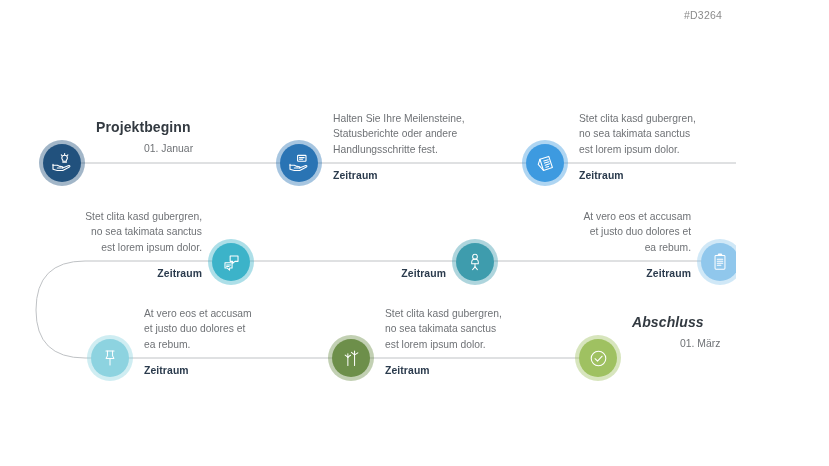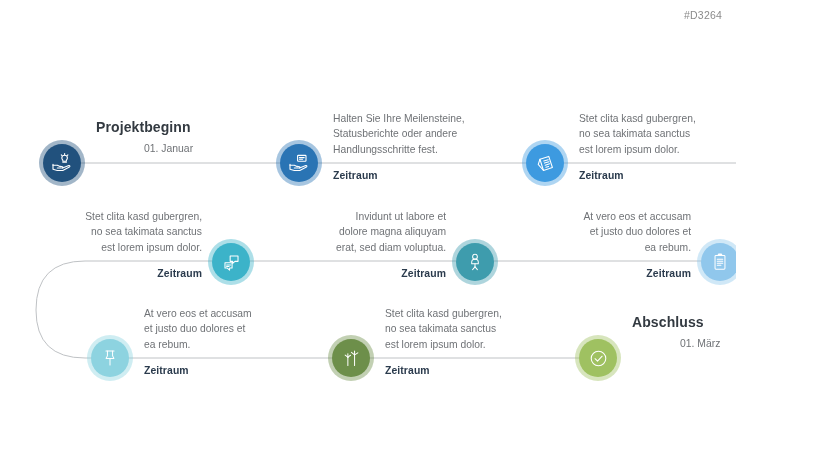--- a/index.html
+++ b/index.html
@@ -220,23 +220,20 @@
         <svg width="22" height="22" viewBox="0 0 24 24" fill="none" stroke="#ffffff" stroke-width="1.1" stroke-linecap="round" stroke-linejoin="round">
           <circle cx="12" cy="6.2" r="2.6"></circle>
           <path d="M8.4 12.2c0-2 1.6-3.2 3.6-3.2s3.6 1.2 3.6 3.2v1.6H8.4z"></path>
           <line x1="12" y1="13.8" x2="12" y2="17.4"></line>
           <line x1="12" y1="17.4" x2="9.4" y2="20.4"></line>
           <line x1="12" y1="17.4" x2="14.6" y2="20.4"></line>
         </svg>
       </span>
     </div>
   </div>
-  <div class="txt right" style="left:268px; top:209px; width:178px;">Invidunt ut labore et
-dolore magna aliquyam
-erat, sed diam voluptua.</div>
   <div class="period right" style="left:268px; top:268px; width:178px;">Zeitraum</div>
 
   <div class="node" style="left:697px; top:239px; width:46px; height:46px;">
     <div class="halo" style="background:#90c7ec;"></div>
     <div class="core" style="left:4px; top:4px; width:38px; height:38px; background:#90c7ec;">
       <span>
         <svg width="22" height="22" viewBox="0 0 24 24" fill="none" stroke="#ffffff" stroke-width="1.1" stroke-linecap="round" stroke-linejoin="round">
           <rect x="6.6" y="4.8" width="10.8" height="15" rx="1"></rect>
           <path d="M10.2 4.8V3.9h3.6v.9"></path>
           <rect x="10.2" y="3.2" width="3.6" height="1.8" rx="0.6"></rect>
@@ -296,16 +293,16 @@
     <div class="halo" style="background:#9fc161;"></div>
     <div class="core" style="left:4px; top:4px; width:38px; height:38px; background:#9fc161;">
       <span>
         <svg width="23" height="23" viewBox="0 0 24 24" fill="none" stroke="#ffffff" stroke-width="1.1" stroke-linecap="round" stroke-linejoin="round">
           <circle cx="12" cy="12" r="7.6"></circle>
           <path d="M8.4 12.2l2.6 2.6 4.8-5.2"></path>
         </svg>
       </span>
     </div>
   </div>
-  <div class="m-title" style="left:632px; top:314px;">Abschluss</div>
+  <div class="m-title" style="left:632px; top:314px;font-style:italic;">Abschluss</div>
   <div class="m-date" style="left:632px; top:338px;">01. März</div>
 
 </div>
 
 </body></html>

